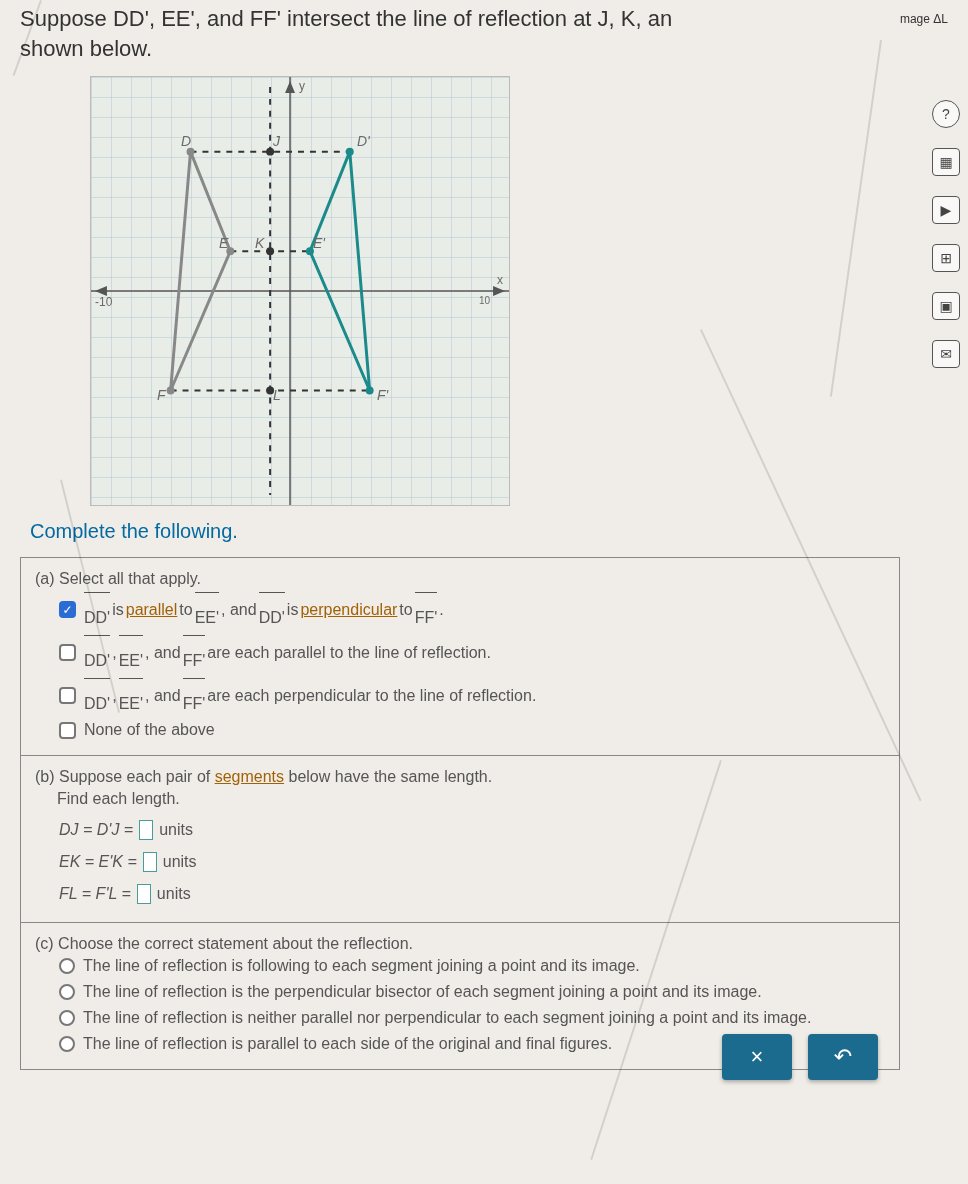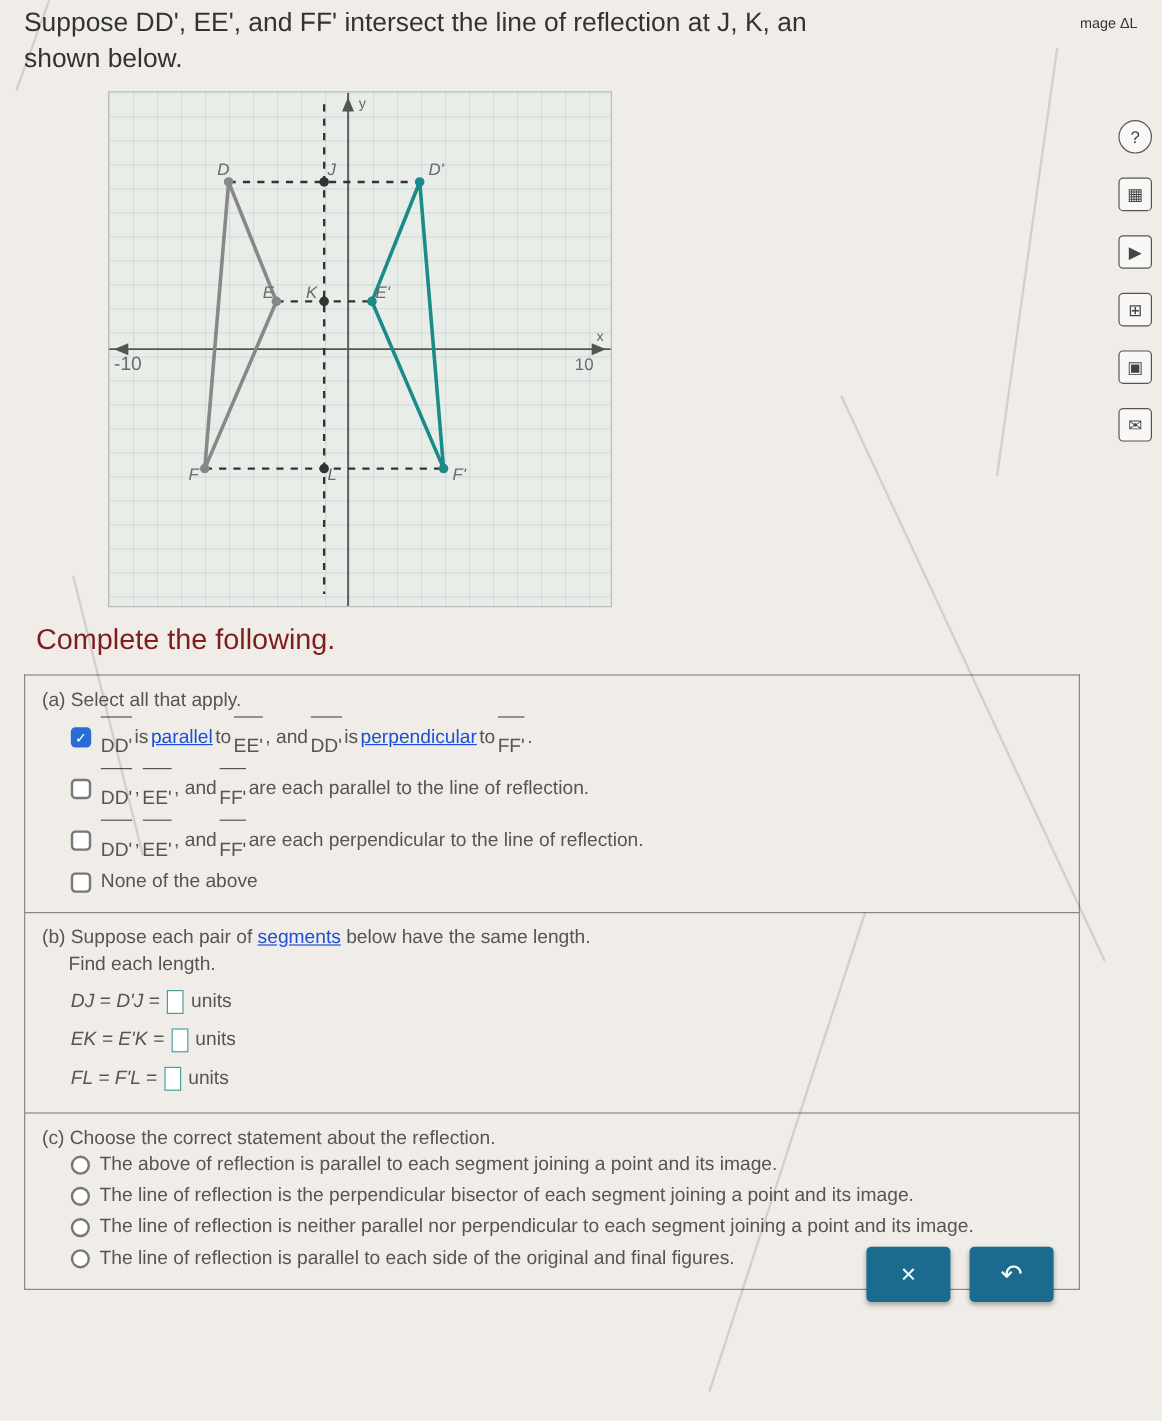--- a/index.html
+++ b/index.html
@@ -28,23 +28,23 @@
   background:
     linear-gradient(to right, rgba(170,195,210,0.45) 1px, transparent 1px) 0 0 / 20px 20px,
     linear-gradient(to bottom, rgba(170,195,210,0.45) 1px, transparent 1px) 0 0 / 20px 20px,
     #e9ede8;
   position: relative;
   margin: 12px 0 14px 70px;
 }
 .graph-box svg { position:absolute; inset:0; }
 .graph-label { position:absolute; font-size:14px; font-style:italic; color:#6a6a6a; }
 .section-title {
-  font-size: 24px;
+  font-size: 20px;
   margin: 6px 0 14px 10px;
-  color: #7f1d1d;
+  color: #0369a1;
 }
 .qtable {
   width: 880px;
   border: 1px solid #888;
   border-collapse: collapse;
   font-size: 16px;
   color: #555;
 }
 .qtable td { border: 1px solid #888; padding: 12px 14px; vertical-align: top; }
 .optrow { padding: 4px 0 4px 24px; display:flex; align-items:center; gap:8px; }
@@ -55,21 +55,21 @@
   background:#fff;
 }
 .checkbox.checked { background:#2a6cd4; border-color:#2a6cd4; color:#fff; font-size:12px; }
 .radio {
   width: 16px; height: 16px; border: 2px solid #777; border-radius:50%; flex:none; background:#fff;
 }
 .seg { position: relative; padding-top:17px; }
 .seg::before {
   content:''; position:absolute; top:0; left:0; right:0; border-top:1.5px solid #555;
 }
-.link { color:#1d4ed8; text-decoration:underline; }
+.link { color:#a16207; text-decoration:underline; }
 .eq-line { padding:6px 0 6px 24px; display:flex; align-items:center; gap:6px; }
 .blank {
   display:inline-block; width:14px; height:20px; border:1.5px solid #4a9b9b;
   background:#fff;
 }
 .footer-buttons {
   position:absolute; bottom:10px; right:90px; display:flex; gap:16px;
 }
 .btn {
   width:70px; height:46px; background:#1a6b8e; color:#fff;
@@ -133,22 +133,22 @@
     <span class="graph-label" style="left:182px; top:56px;">J</span>
     <span class="graph-label" style="left:266px; top:56px;">D'</span>
     <span class="graph-label" style="left:128px; top:158px;">E</span>
     <span class="graph-label" style="left:164px; top:158px;">K</span>
     <span class="graph-label" style="left:222px; top:158px;">E'</span>
     <span class="graph-label" style="left:66px;  top:310px;">F</span>
     <span class="graph-label" style="left:182px; top:310px;">L</span>
     <span class="graph-label" style="left:286px; top:310px;">F'</span>
     <span class="graph-label" style="left:208px; top:2px; font-style:normal; font-size:12px;">y</span>
     <span class="graph-label" style="left:406px; top:196px; font-style:normal; font-size:12px;">x</span>
-    <span class="graph-label" style="left:4px;  top:218px; font-size:16px; font-style:normal;">-10</span>
-    <span class="graph-label" style="left:388px; top:218px; font-size:14px; font-style:normal;">10</span>
+    <span class="graph-label" style="left:4px;  top:218px; font-size:12px; font-style:normal;">-10</span>
+    <span class="graph-label" style="left:388px; top:218px; font-size:10px; font-style:normal;">10</span>
   </div>
 
   <div class="section-title">Complete the following.</div>
 
   <table class="qtable">
     <tbody>
         <tr>
           <td>
       <div>(a) Select all that apply.</div>
       <div class="optrow">
@@ -219,21 +219,21 @@
         <span>units</span>
       </div>
     </td>
         </tr>
 
     <tr>
           <td>
       <div>(c) Choose the correct statement about the reflection.</div>
       <div class="optrow">
               <span class="radio"></span>
-              <span>The above of reflection is parallel to each segment joining a point and its image.</span>
+              <span>The line of reflection is following to each segment joining a point and its image.</span>
             </div>
       <div class="optrow">
               <span class="radio"></span>
               <span>The line of reflection is the perpendicular bisector of each segment joining a point and its image.</span>
             </div>
       <div class="optrow">
               <span class="radio"></span>
               <span>The line of reflection is neither parallel nor perpendicular to each segment joining a point and its image.</span>
             </div>
       <div class="optrow">

